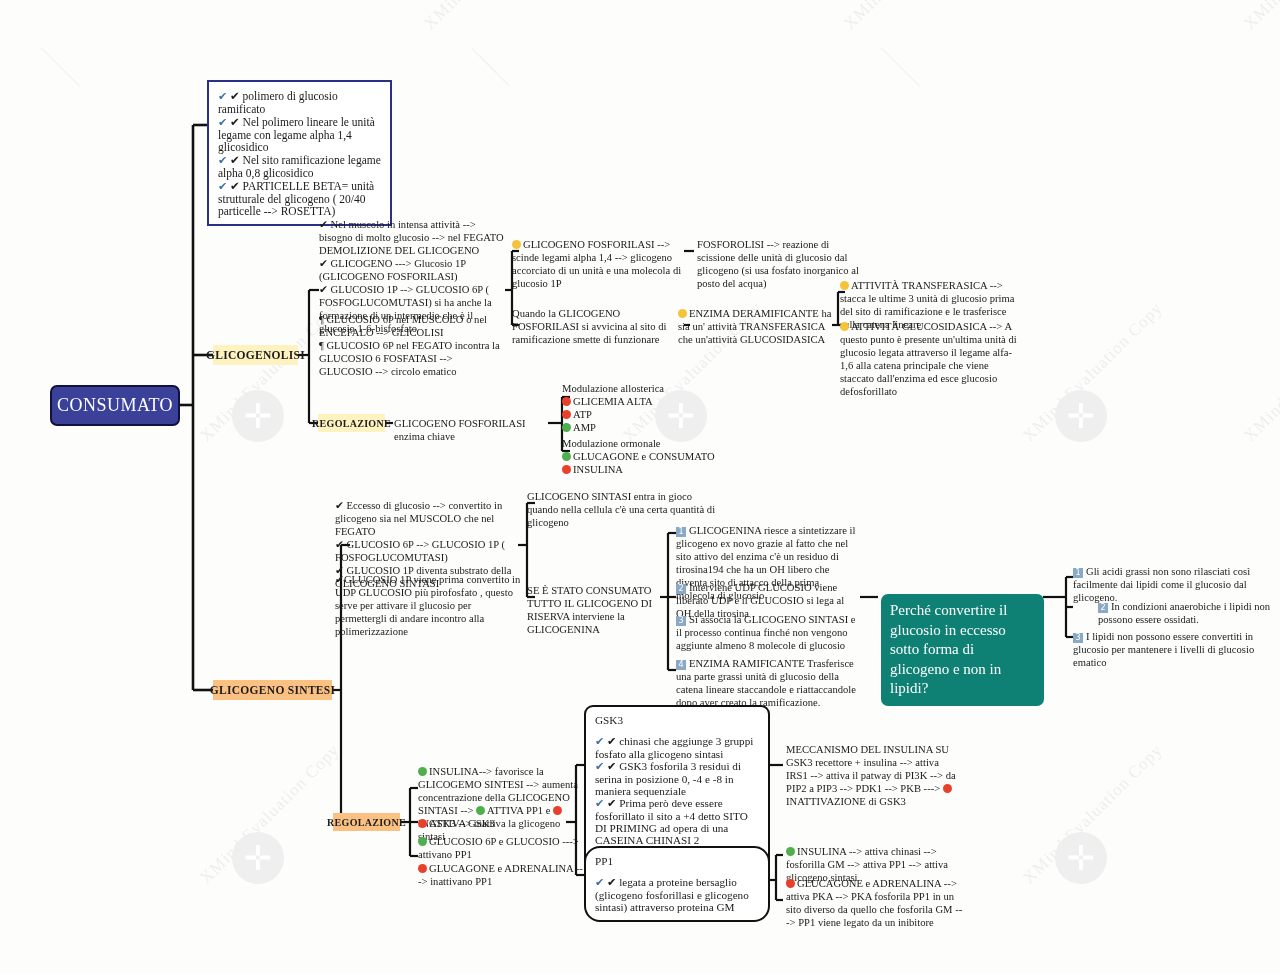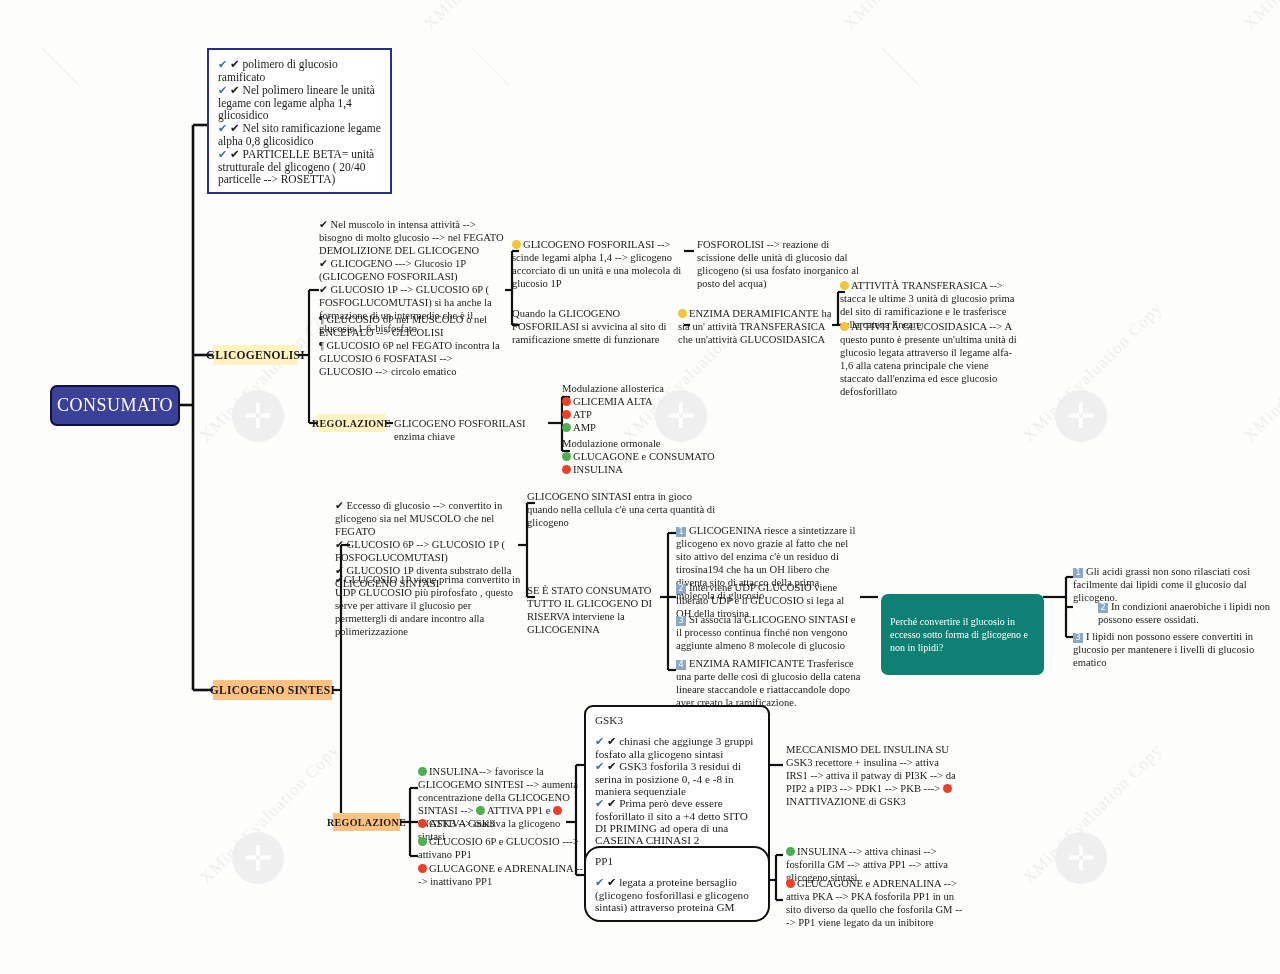--- a/index.html
+++ b/index.html
@@ -37,27 +37,27 @@
   .pill{
     border-radius:0;display:flex;align-items:center;justify-content:center;
     font-size:11.5px;font-weight:bold;letter-spacing:.3px;color:#1c1c1c;
     padding:3px 7px;white-space:nowrap;
   }
   .pill-yellow{background:#fdf2c0;}
   .pill-orange{background:#fbc182;}
 
   
   .boxed{
-    background:#ffffff;border:2px solid #2b2f86;padding:7px 9px;font-size:11.5px;
+    background:#ffffff;border:2px solid #2b2f86;padding:7px 9px;font-size:11.5px;margin-top:32px;
   }
   .boxed-dark{
     background:#ffffff;border:2px solid #111111;border-radius:9px;padding:7px 9px;font-size:11.2px;
   }
   .teal{
-    background:#0f8174;border-radius:7px;color:#ffffff;padding:21px 9px;font-size:10px;line-height:1.3;
+    background:#0f8174;border-radius:7px;color:#ffffff;padding:7px 9px;font-size:15px;line-height:1.3;
   }
 
   .f11{font-size:10.6px;}
 
   .chk{color:#3f6fa8;font-weight:bold;font-family:"DejaVu Sans",sans-serif;font-size:11px;}
   .dot{display:inline-block;width:9px;height:9px;border-radius:50%;vertical-align:-1px;margin-right:2px;}
   .dot-red{background:#e8402a;}
   .dot-green{background:#4fae4f;}
   .dot-yellow{background:#f5c33b;}
   .num{display:inline-block;width:10px;height:10px;background:#8aa9c4;color:#ffffff;
@@ -287,21 +287,21 @@
   <div class="txt f11" style="left:676px;top:524px;width:180px;">
     <span class="num">1</span><span>GLICOGENINA riesce a sintetizzare il glicogeno ex novo grazie al fatto che nel sito attivo del enzima c'è un residuo di tirosina194 che ha un OH libero che diventa sito di attacco della prima molecola di glucosio</span>
   </div>
   <div class="txt f11" style="left:676px;top:581px;width:180px;">
     <span class="num">2</span><span>Interviene UDP GLUCOSIO viene liberato UDP e il GLUCOSIO si lega al OH della tirosina</span>
   </div>
   <div class="txt f11" style="left:676px;top:613px;width:180px;">
     <span class="num">3</span><span>Si associa la GLICOGENO SINTASI e il processo continua finché non vengono aggiunte almeno 8 molecole di glucosio</span>
   </div>
   <div class="txt f11" style="left:676px;top:657px;width:185px;">
-    <span class="num">4</span><span>ENZIMA RAMIFICANTE Trasferisce una parte delle così di glucosio della catena lineare staccandole e riattaccandole dopo aver creato la ramificazione.</span>
+    <span class="num">4</span><span>ENZIMA RAMIFICANTE Trasferisce una parte grassi unità di glucosio della catena lineare staccandole e riattaccandole dopo aver creato la ramificazione.</span>
   </div>
 
   <div class="node teal" style="left:881px;top:594px;width:163px;">Perché convertire il glucosio in eccesso sotto forma di glicogeno e non in lipidi?</div>
 
   <div class="txt f11" style="left:1073px;top:565px;width:185px;">
     <span class="num">1</span><span>Gli acidi grassi non sono rilasciati così facilmente dai lipidi come il glucosio dal glicogeno.</span>
   </div>
   <div class="txt f11" style="left:1098px;top:600px;width:185px;">
     <span class="num">2</span><span>In condizioni anaerobiche i lipidi non possono essere ossidati.</span>
   </div>

